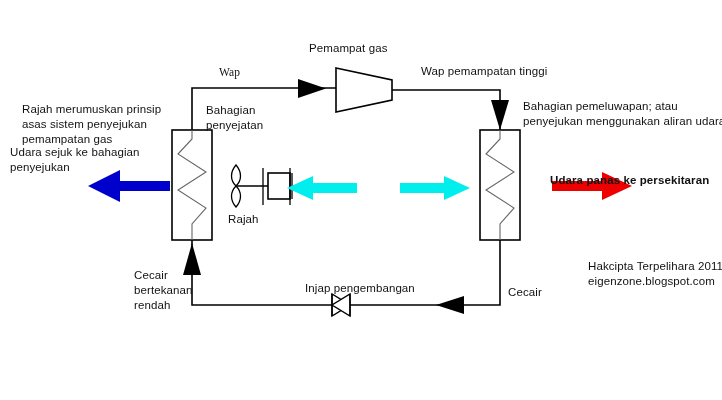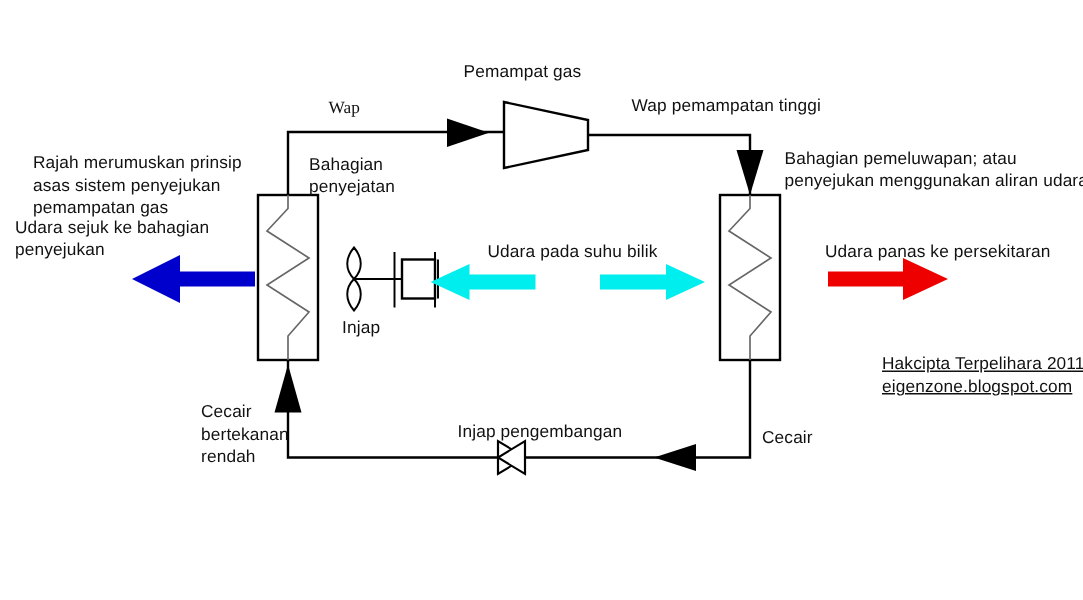--- a/index.html
+++ b/index.html
@@ -120,30 +120,29 @@
   <div class="lbl" style="left:206px; top:103px;">Bahagian
 penyejatan</div>
 
   <div class="lbl" style="left:309px; top:41px;">Pemampat gas</div>
 
   <div class="lbl" style="left:421px; top:64px;">Wap pemampatan tinggi</div>
 
   <div class="lbl" style="left:523px; top:99px;">Bahagian pemeluwapan; atau
 penyejukan menggunakan aliran udara</div>
 
-  <div class="lbl" style="left:325px; top:161px;">Udara pada suhu bilik</div>
 
-  <div class="lbl" style="left:550px; top:161px;">Udara panas ke persekitaran</div>
+  <div class="lbl" style="left:550px; top:173px;font-weight:bold;">Udara panas ke persekitaran</div>
 
-  <div class="lbl" style="left:228px; top:212px;">Injap</div>
+  <div class="lbl" style="left:228px; top:212px;">Rajah</div>
 
   <div class="lbl" style="left:134px; top:268px;">Cecair
 bertekanan
 rendah</div>
 
   <div class="lbl" style="left:305px; top:281px;">Injap pengembangan</div>
 
   <div class="lbl" style="left:508px; top:285px;">Cecair</div>
 
-  <div class="lbl" style="left:588px; top:236px;text-decoration:underline;">Hakcipta Terpelihara 2011
+  <div class="lbl" style="left:588px; top:259px;">Hakcipta Terpelihara 2011
 eigenzone.blogspot.com</div>
 
 </div>
 
 </body></html>

